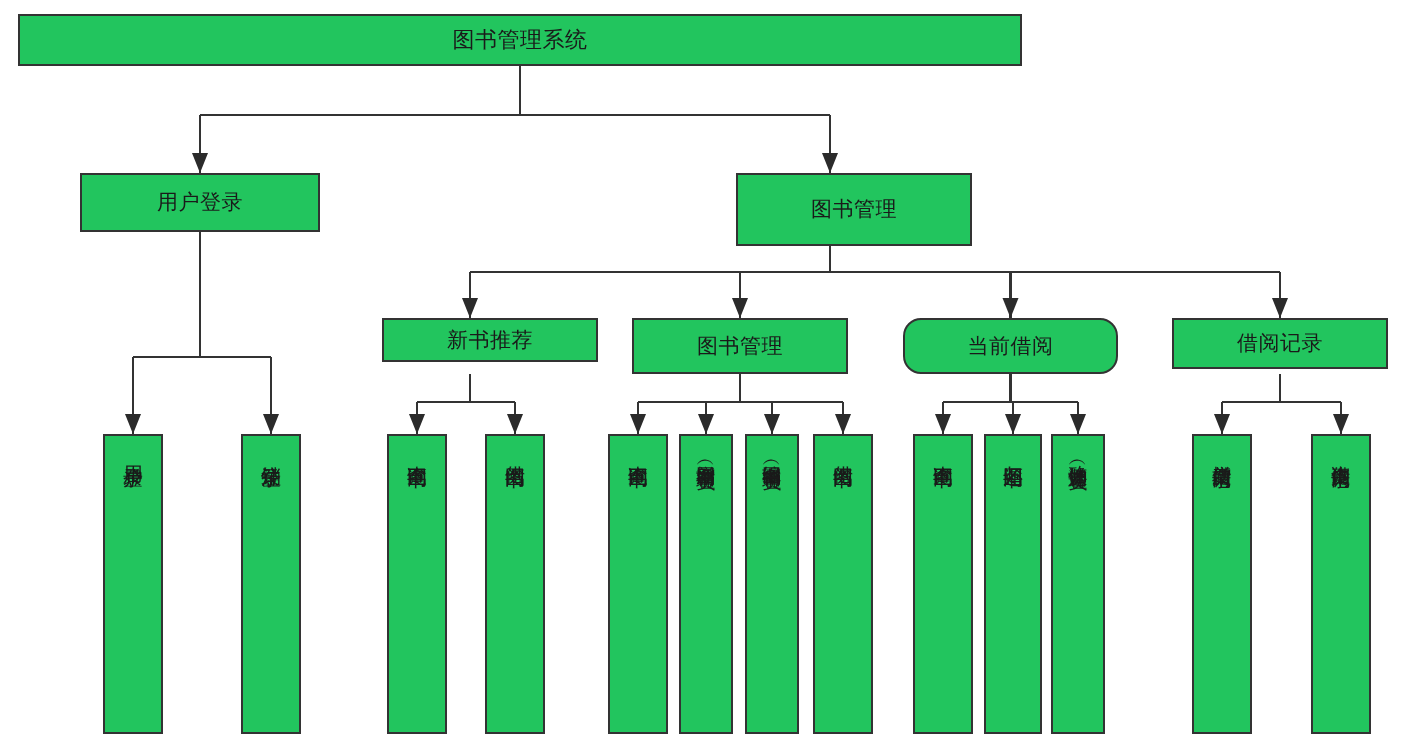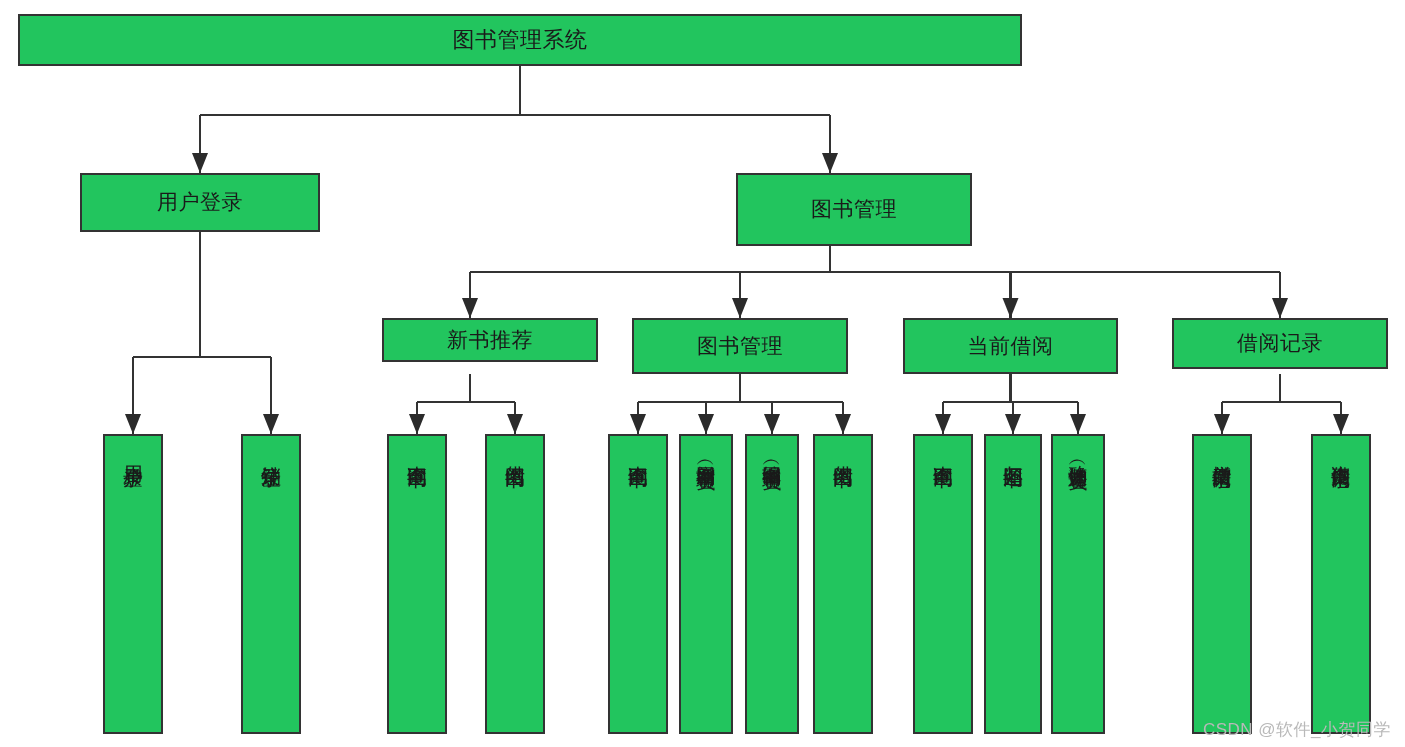--- a/index.html
+++ b/index.html
@@ -140,21 +140,21 @@
       </div>
       <div class="node horiz" style="left: 736px; top: 173px; width: 236px; height: 73px; border-color: rgb(51, 51, 51); color: rgb(26, 26, 26);">
         <span class="label">图书管理</span>
       </div>
       <div class="node horiz" style="left: 382px; top: 318px; width: 216px; height: 44px; border-color: rgb(51, 51, 51); color: rgb(26, 26, 26);">
         <span class="label">新书推荐</span>
       </div>
       <div class="node horiz" style="left: 632px; top: 318px; width: 216px; height: 56px; border-color: rgb(51, 51, 51); color: rgb(26, 26, 26);">
         <span class="label">图书管理</span>
       </div>
-      <div class="node horiz" style="left: 903px; top: 318px; width: 215px; height: 56px; border-color: rgb(51, 51, 51); color: rgb(26, 26, 26);">
+      <div class="node horiz" style="left: 903px; top: 318px; width: 215px; height: 56px; border-color: rgb(51, 51, 51); color: rgb(26, 26, 26); border-radius: 18px;">
         <span class="label">当前借阅</span>
       </div>
       <div class="node horiz" style="left: 1172px; top: 318px; width: 216px; height: 51px; border-color: rgb(51, 51, 51); color: rgb(26, 26, 26);">
         <span class="label">借阅记录</span>
       </div>
       <div class="node vert" style="left: 103px; top: 434px; width: 60px; height: 300px; border-color: rgb(51, 51, 51); color: rgb(26, 26, 26);">
         <span class="label">用户登录</span>
       </div>
       <div class="node vert" style="left: 241px; top: 434px; width: 60px; height: 300px; border-color: rgb(51, 51, 51); color: rgb(26, 26, 26);">
         <span class="label">注销登录</span>
@@ -186,14 +186,13 @@
       <div class="node vert tall" style="left: 1051px; top: 434px; width: 54px; height: 300px; border-color: rgb(51, 51, 51); color: rgb(26, 26, 26);">
         <span class="label">确认归还（管理员）</span>
       </div>
       <div class="node vert tall" style="left: 1192px; top: 434px; width: 60px; height: 300px; border-color: rgb(51, 51, 51); color: rgb(26, 26, 26);">
         <span class="label">新增借阅记录</span>
       </div>
       <div class="node vert tall" style="left: 1311px; top: 434px; width: 60px; height: 300px; border-color: rgb(51, 51, 51); color: rgb(26, 26, 26);">
         <span class="label">查询借阅记录</span>
       </div>
     </div>
-  <div id="watermark">CSDN @软件_小贺同学</div>
 </div>
 
 </body></html>

